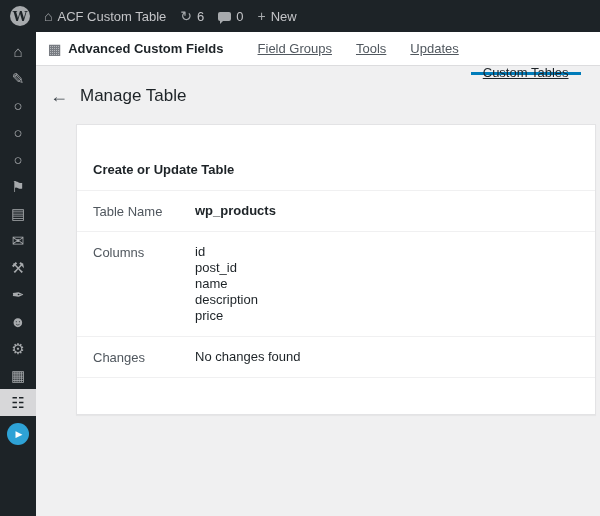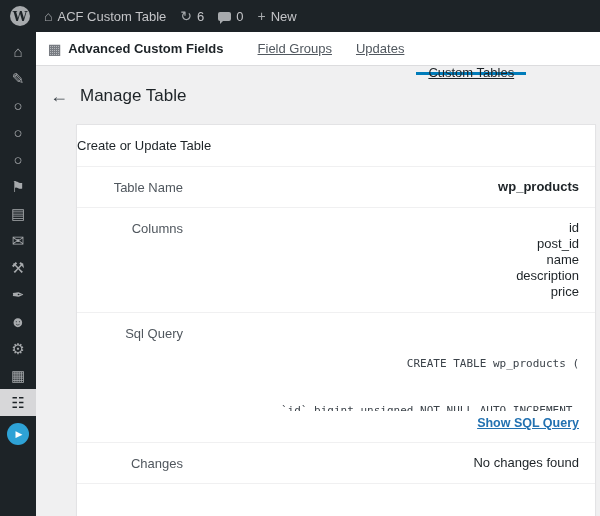--- a/index.html
+++ b/index.html
@@ -72,26 +72,27 @@
   .page-title-row { display:flex; align-items:center; gap:12px; padding:20px 0 6px 14px; }
   .back-arrow { font-size:18px; color:#3c434a; cursor:pointer; line-height:1; }
   .page-title { font-size:17px; font-weight:500; color:#1d2327; }
 
   
   .card {
     background:#fff; margin:12px 4px 0 40px;
     border:1px solid #e3e3e5; box-shadow:0 1px 1px rgba(0,0,0,.04);
   }
   .card-header {
-    padding:13px 0; font-weight:normal; font-size:13px;
+    padding:13px 16px; font-weight:bold; font-size:13px;
     border-bottom:1px solid #f0f0f1;
+    margin-top:24px;
   }
   .form-row {
     display:grid; grid-template-columns:90px 1fr;
-    padding:12px 16px; border-bottom:1px solid #f0f0f1; column-gap:12px;text-align:right;
+    padding:12px 16px; border-bottom:1px solid #f0f0f1; column-gap:12px;
   }
   .form-row:last-of-type { border-bottom:none; }
   .row-label { color:#50575e; padding-top:1px; }
   .row-value { color:#1d2327; }
   .value-bold { font-weight:bold; }
   .col-line { display:block; line-height:16px; }
 
   .sql-box {
     font-family:"DejaVu Sans Mono", monospace;
     font-size:11px; color:#3c434a; line-height:15.5px;
@@ -182,20 +183,21 @@
 
 <div class="main">
 
   <div class="plugin-header">
     <span class="brand">
       <span class="brand-ico">▦</span>
       <span>Advanced Custom Fields</span>
     </span>
     <span class="tabs">
       <span class="tab">Field Groups</span>
+      <span class="tab">Tools</span>
       <span class="tab">Updates</span>
       <span class="tab active">Custom Tables</span>
     </span>
   </div>
 
   <div class="page-title-row">
     <span class="back-arrow">←</span>
     <span class="page-title">Manage Table</span>
   </div>
 
@@ -211,34 +213,20 @@
       <div class="row-label">Columns</div>
       <div class="row-value">
         <span class="col-line">id</span>
         <span class="col-line">post_id</span>
         <span class="col-line">name</span>
         <span class="col-line">description</span>
         <span class="col-line">price</span>
       </div>
     </div>
 
-    <div class="form-row">
-      <div class="row-label">Sql Query</div>
-      <div class="row-value">
-        <div class="sql-box">
-          <span class="sql-line">CREATE TABLE wp_products (</span>
-          <span class="sql-line">`id` bigint unsigned NOT NULL AUTO_INCREMENT,</span>
-          
-          
-          
-          
-        </div>
-        <span class="sql-link">Show SQL Query</span>
-      </div>
-    </div>
 
     <div class="form-row">
       <div class="row-label">Changes</div>
       <div class="row-value">No changes found</div>
     </div>
 
     <div class="button-row">
       
     </div>
   </div>

